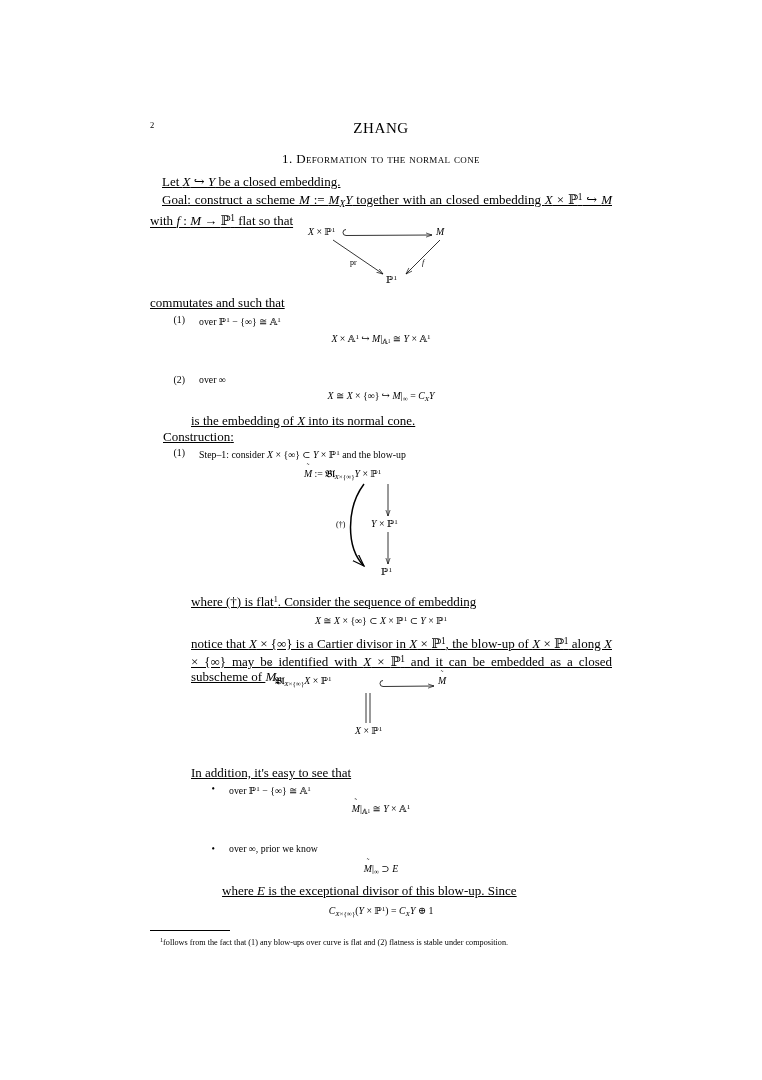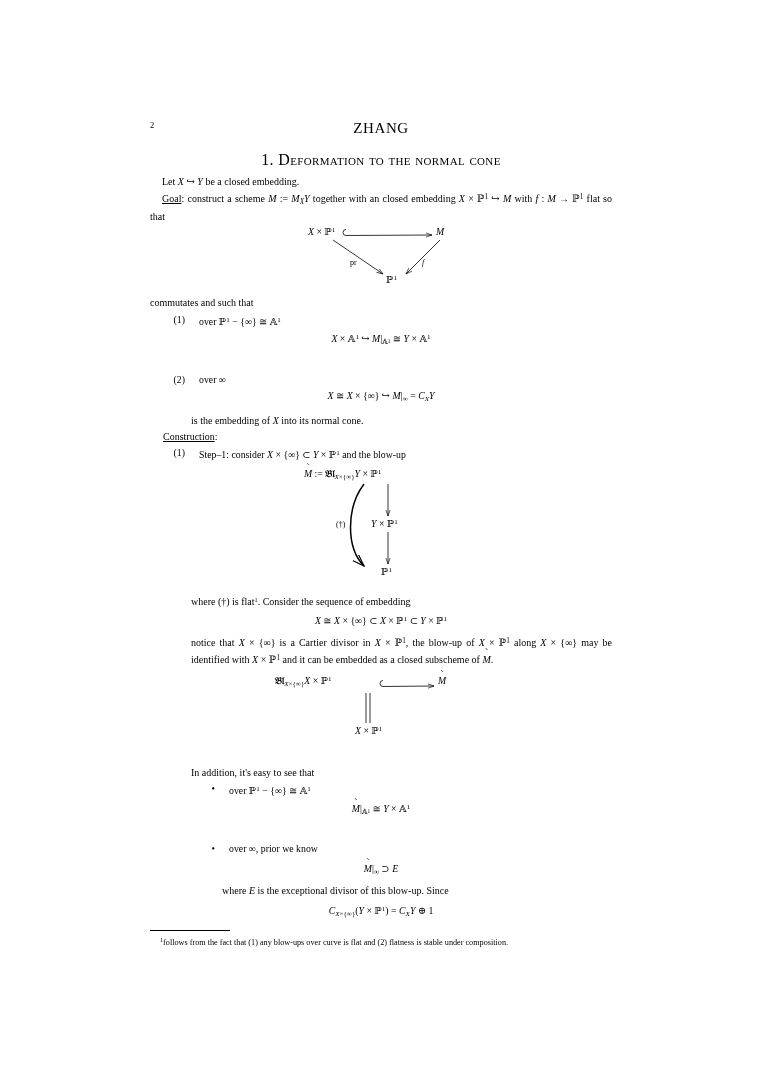--- a/index.html
+++ b/index.html
@@ -44,30 +44,31 @@
     font-variant: small-caps;
     letter-spacing: 0.6px;
   }
   
   .section-title {
     position: absolute;
     left: 150px;
     top: 151px;
     width: 462px;
     text-align: center;
-    font-size: 16px;
+    font-size: 13px;
     font-variant: small-caps;
     letter-spacing: 0.35px;
   }
   
   .para {
     position: absolute;
-    font-size: 10px;
+    font-size: 13px;
     line-height: 14.6px;
     text-align: justify;
+    text-decoration: underline;
   }
   .indent { text-indent: 12px; }
   .disp {
     position: absolute;
     width: 462px;
     left: 150px;
     text-align: center;
     font-size: 9.8px;
   }
   

